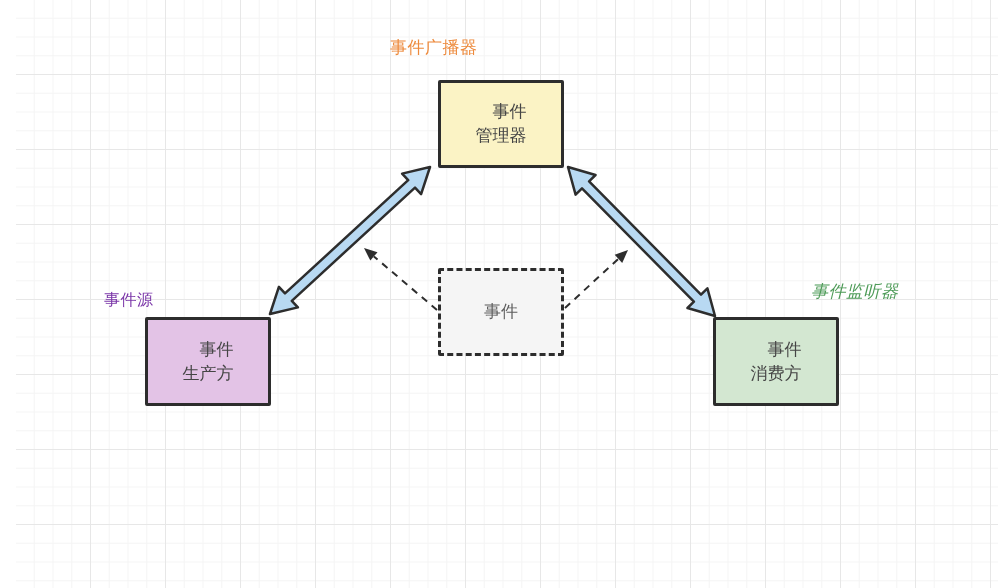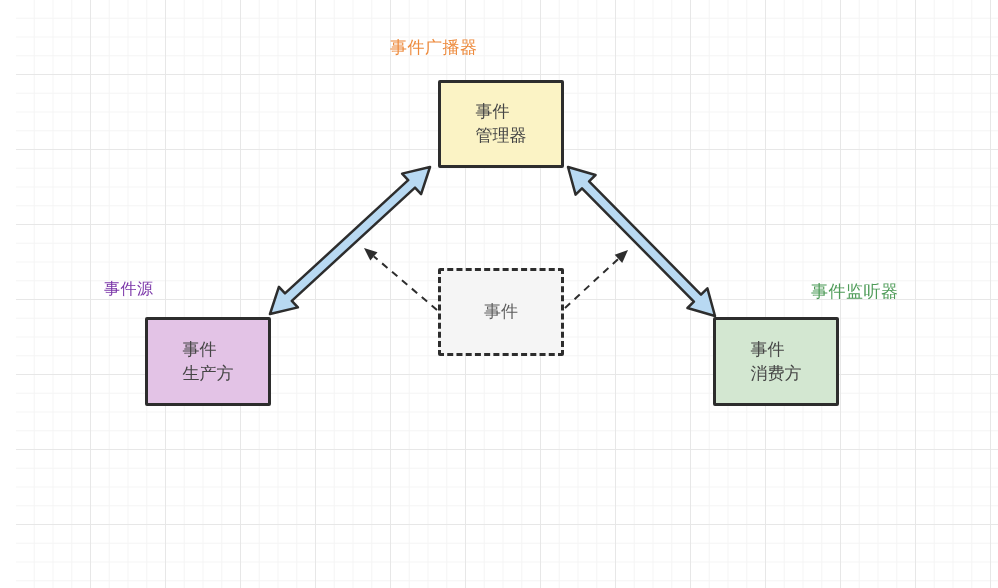--- a/index.html
+++ b/index.html
@@ -26,21 +26,21 @@
     pointer-events: none;
   }
   .node {
     position: absolute;
     box-sizing: border-box;
     border: 3px solid #2d2d2d;
     border-radius: 2px;
     display: flex;
     align-items: center;
     justify-content: center;
-    text-align: left;
+    text-align: right;
     font-size: 17px;
     line-height: 1.4;
     color: #454545;
     white-space: pre-line;
   }
   .node-manager  { left: 422px; top: 80px;  width: 126px; height: 88px; background: #fbf3c5; }
   .node-producer { left: 129px; top: 317px; width: 126px; height: 89px; background: #e3c3e6; }
   .node-consumer { left: 697px; top: 317px; width: 126px; height: 89px; background: #d3e7d1; }
   .node-event {
     left: 422px; top: 268px; width: 126px; height: 88px;
@@ -48,22 +48,22 @@
     border-style: dashed;
     color: #5e5e5e;
   }
   .float-label {
     position: absolute;
     font-size: 17px;
     white-space: nowrap;
     letter-spacing: 0.5px;
   }
   .label-broadcaster { left: 374px; top: 36px;  color: #ed8a3c; }
-  .label-source      { left: 88px;  top: 279px; color: #7a35a8; font-size: 16px; }
-  .label-listener    { left: 795px; top: 280px; color: #4e9b58; }
+  .label-source      { left: 88px;  top: 290px; color: #7a35a8; font-size: 16px; }
+  .label-listener    { left: 795px; top: 280px; color: #4e9b58; font-style: italic; }
   .diagram-title {
     position: absolute;
     left: 384px; top: 472px;
     width: 230px;
     font-size: 25px;
     font-weight: bold;
     color: #3b3b3b;
     letter-spacing: 1px;
     white-space: nowrap;
   }

